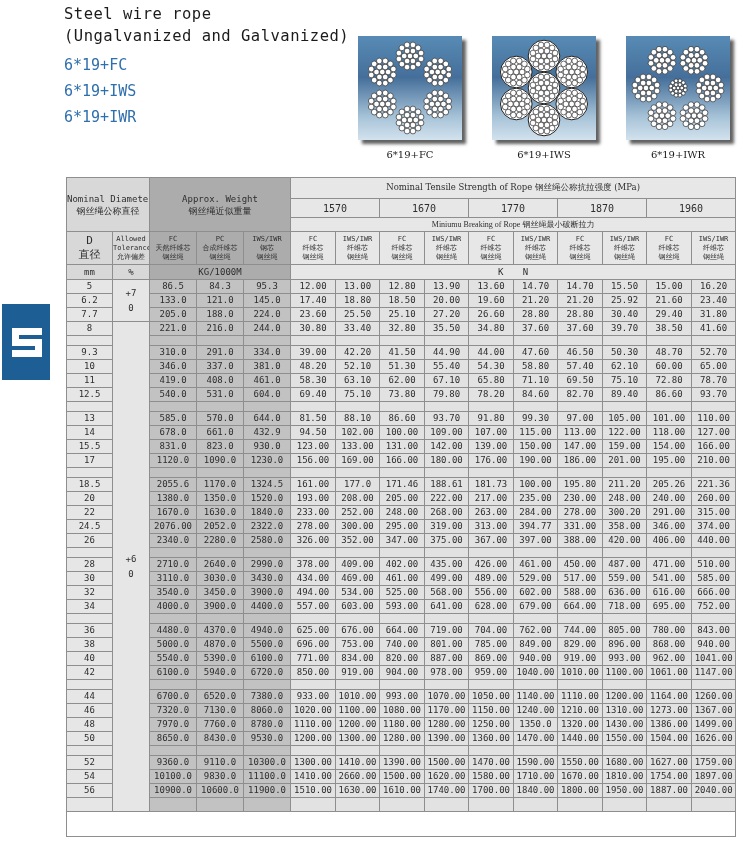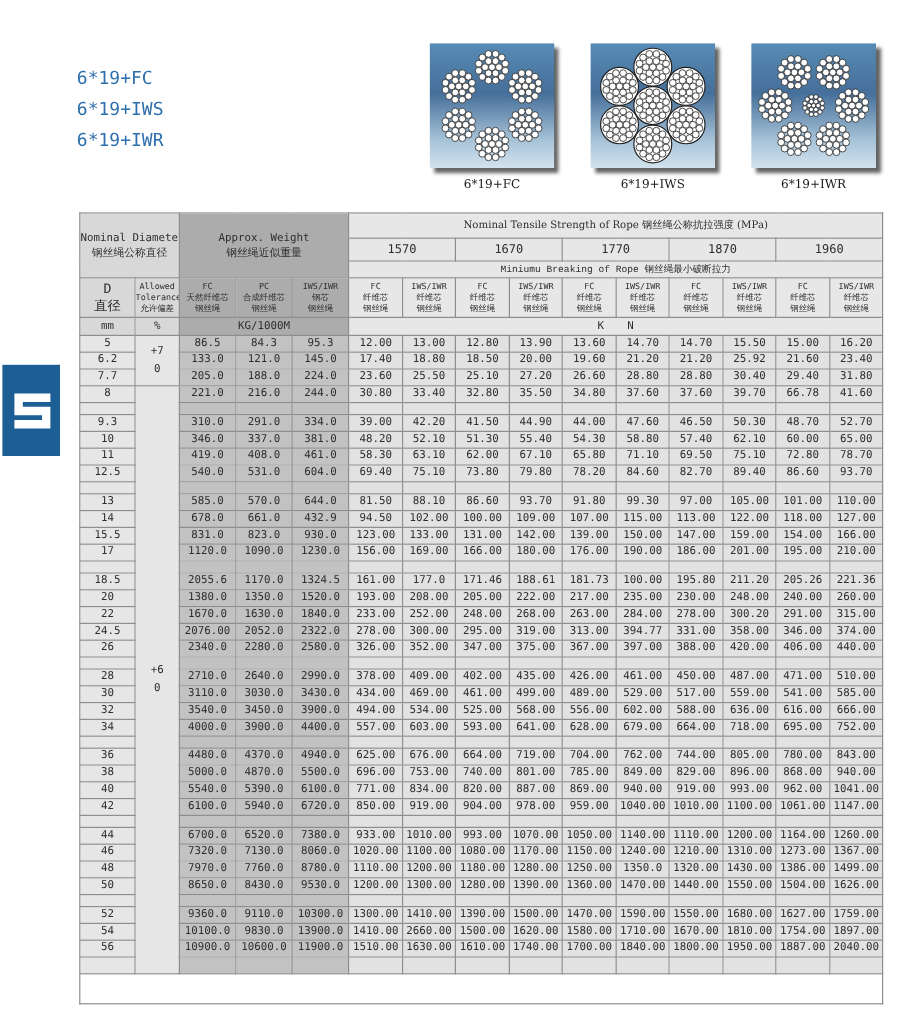--- a/index.html
+++ b/index.html
@@ -28,39 +28,43 @@
   .table-wrap{position:absolute;left:66px;top:177px;width:670px;}
   #spec-table{border-collapse:collapse;table-layout:fixed;width:669px;color:#2e2e2e;}
   #spec-table th,#spec-table td{border:1px solid #8e8e8e;padding:0;text-align:center;
       vertical-align:middle;font-weight:normal;overflow:hidden;white-space:nowrap;}
   .hL{background:#d8d8d8;}
   .hW{background:#acacac;}
   .hS{background:#e7e7e7;}
   .hTop{font-size:9px;line-height:12px;height:38px;}
   .hTs{font-size:8.5px;height:20px;font-family:"DejaVu Serif","Liberation Serif",serif;}
   .hNum{font-size:10px;height:18px;}
-  .hMb{font-size:8px;height:13px;font-family:Liberation Mono, monospace;}
+  .hMb{font-size:8px;height:13px;font-family:Liberation Serif, serif;}
   .hSub{font-size:7px;line-height:9px;height:32px;}
   .hD{font-size:11px;line-height:14px;}
   .hU{font-size:9px;height:14px;}
   .hKN{word-spacing:14px;}
   .cL{background:#e6e6e6;}
   .cW{background:#c2c2c2;}
   .cS{background:#e2e2e2;}
   .cTol{font-size:9px;}
   .cTol div{line-height:15px;}
   .rD td,.rEm td{height:13px;font-size:9px;line-height:13px;}
   .rSp td{height:9px;}
   .cFoot{background:#fff;height:24px;}
 </style>
 </head>
 <body>
 
 <div class="page">
 
+  <div class="title">
+    <div>Steel wire rope</div>
+    <div>(Ungalvanized and Galvanized)</div>
+  </div>
 
   <div class="links">
     <a href="#" style="color: rgb(46, 111, 173);">6*19+FC</a>
     <a href="#" style="color: rgb(46, 111, 173);">6*19+IWS</a>
     <a href="#" style="color: rgb(46, 111, 173);">6*19+IWR</a>
   </div>
 
   <div class="diagrams">
     <div class="diagram">
       <svg class="rope" viewBox="0 0 104 104">
@@ -692,21 +696,21 @@
             <td class="cW">216.0</td>
             <td class="cW">244.0</td>
             <td class="cS">30.80</td>
             <td class="cS">33.40</td>
             <td class="cS">32.80</td>
             <td class="cS">35.50</td>
             <td class="cS">34.80</td>
             <td class="cS">37.60</td>
             <td class="cS">37.60</td>
             <td class="cS">39.70</td>
-            <td class="cS">66.78</td>
+            <td class="cS">38.50</td>
             <td class="cS">41.60</td>
           </tr>
           <tr class="rSp">
             <td class="cL cD"></td>
             <td class="cW"></td>
             <td class="cW"></td>
             <td class="cW"></td>
             <td class="cS"></td>
             <td class="cS"></td>
             <td class="cS"></td>
@@ -1227,21 +1231,21 @@
             <td class="cS">1590.00</td>
             <td class="cS">1550.00</td>
             <td class="cS">1680.00</td>
             <td class="cS">1627.00</td>
             <td class="cS">1759.00</td>
           </tr>
           <tr class="rD">
             <td class="cL cD">54</td>
             <td class="cW">10100.0</td>
             <td class="cW">9830.0</td>
-            <td class="cW">13900.0</td>
+            <td class="cW">11100.0</td>
             <td class="cS">1410.00</td>
             <td class="cS">2660.00</td>
             <td class="cS">1500.00</td>
             <td class="cS">1620.00</td>
             <td class="cS">1580.00</td>
             <td class="cS">1710.00</td>
             <td class="cS">1670.00</td>
             <td class="cS">1810.00</td>
             <td class="cS">1754.00</td>
             <td class="cS">1897.00</td>

